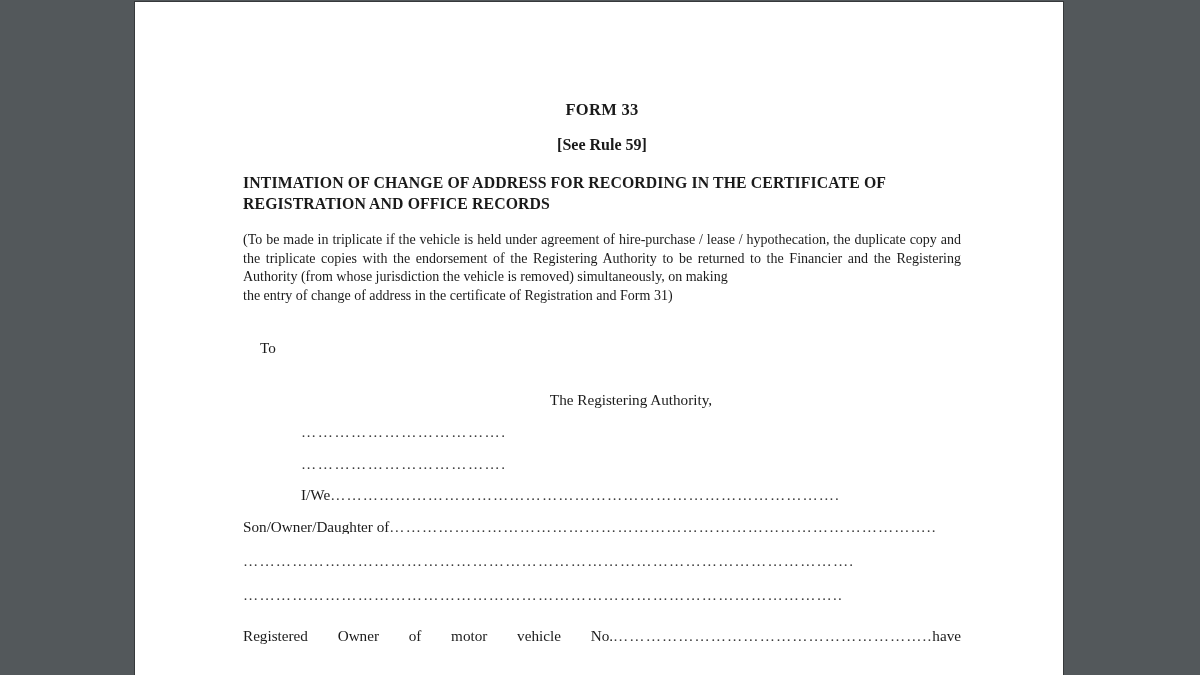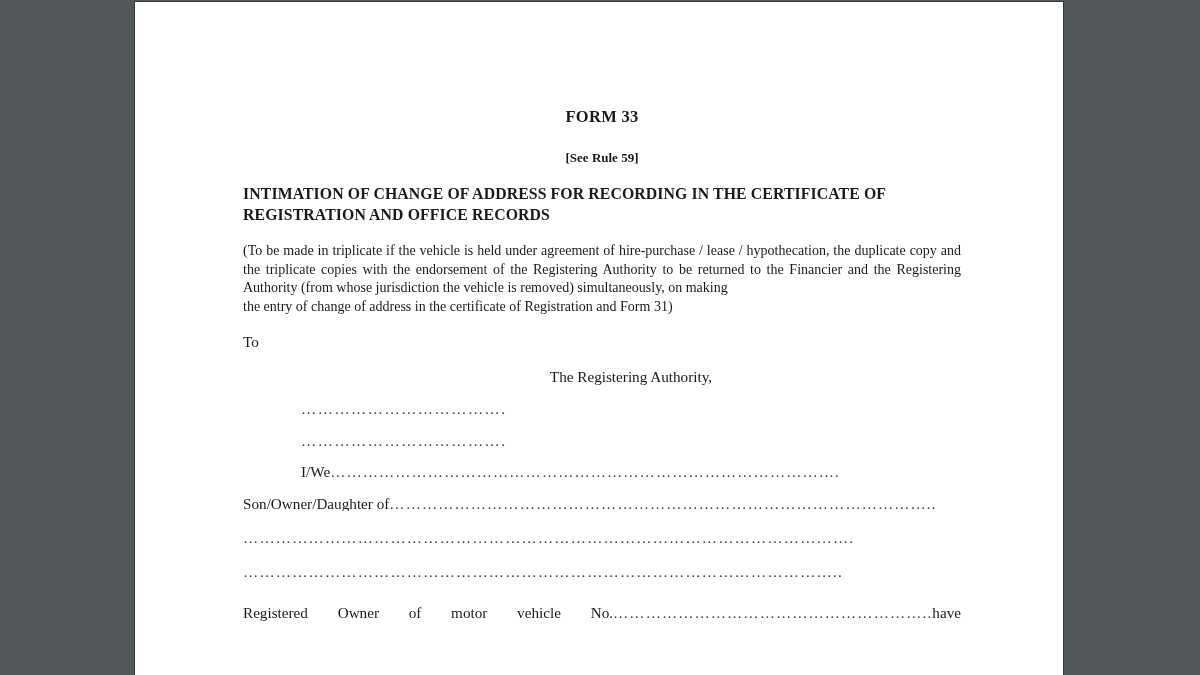--- a/index.html
+++ b/index.html
@@ -38,28 +38,28 @@
     height: 100%;
     color: #1a1a1a;
   }
 
   
   .form-title {
     text-align: center;
     font-weight: bold;
     font-size: 16.5px;
     letter-spacing: 0.3px;
-    margin: 7px;
+    margin: 0;
     padding-top: 100px;
     line-height: 1;
   }
   .rule-ref {
     text-align: center;
     font-weight: bold;
-    font-size: 13px;
+    font-size: 16px;
     margin: 0;
     padding-top: 18px;
     line-height: 1;
   }
   .main-heading {
     text-align: left;
     font-weight: bold;
     font-size: 15.8px;
     margin: 0;
     padding-top: 19px;
@@ -75,21 +75,21 @@
     line-height: 1.33;
     text-align: justify;
     text-justify: inter-word;
   }
   .intro .lastline {
     display: block;
   }
 
   
   .to-label {
-    margin: 0;
+    margin: 17px;
     padding-top: 17px;
     font-size: 15.2px;
     line-height: 1;
   }
   .authority {
     margin: 0;
     padding-top: 20px;
     padding-left: 58px;
     font-size: 15.2px;
     line-height: 1;

